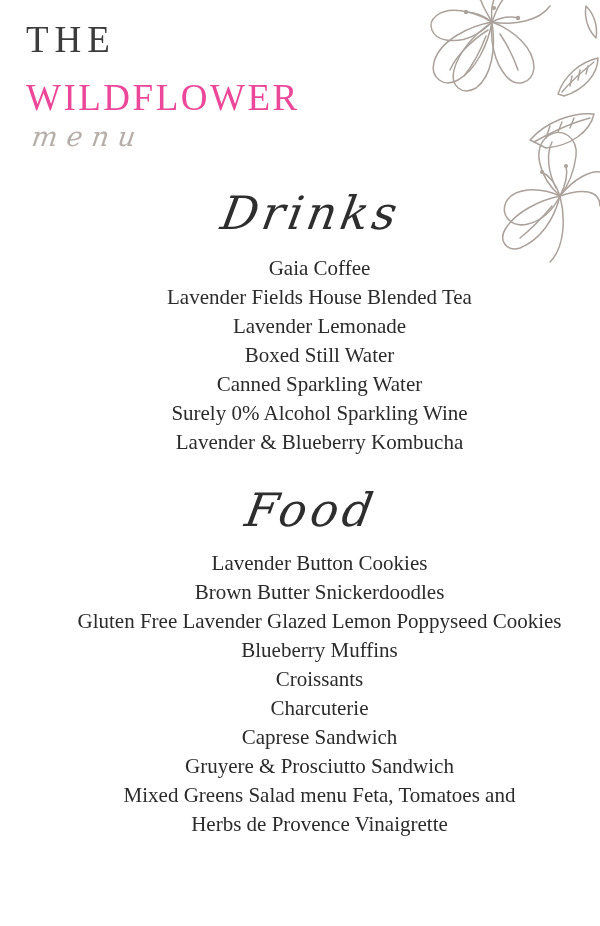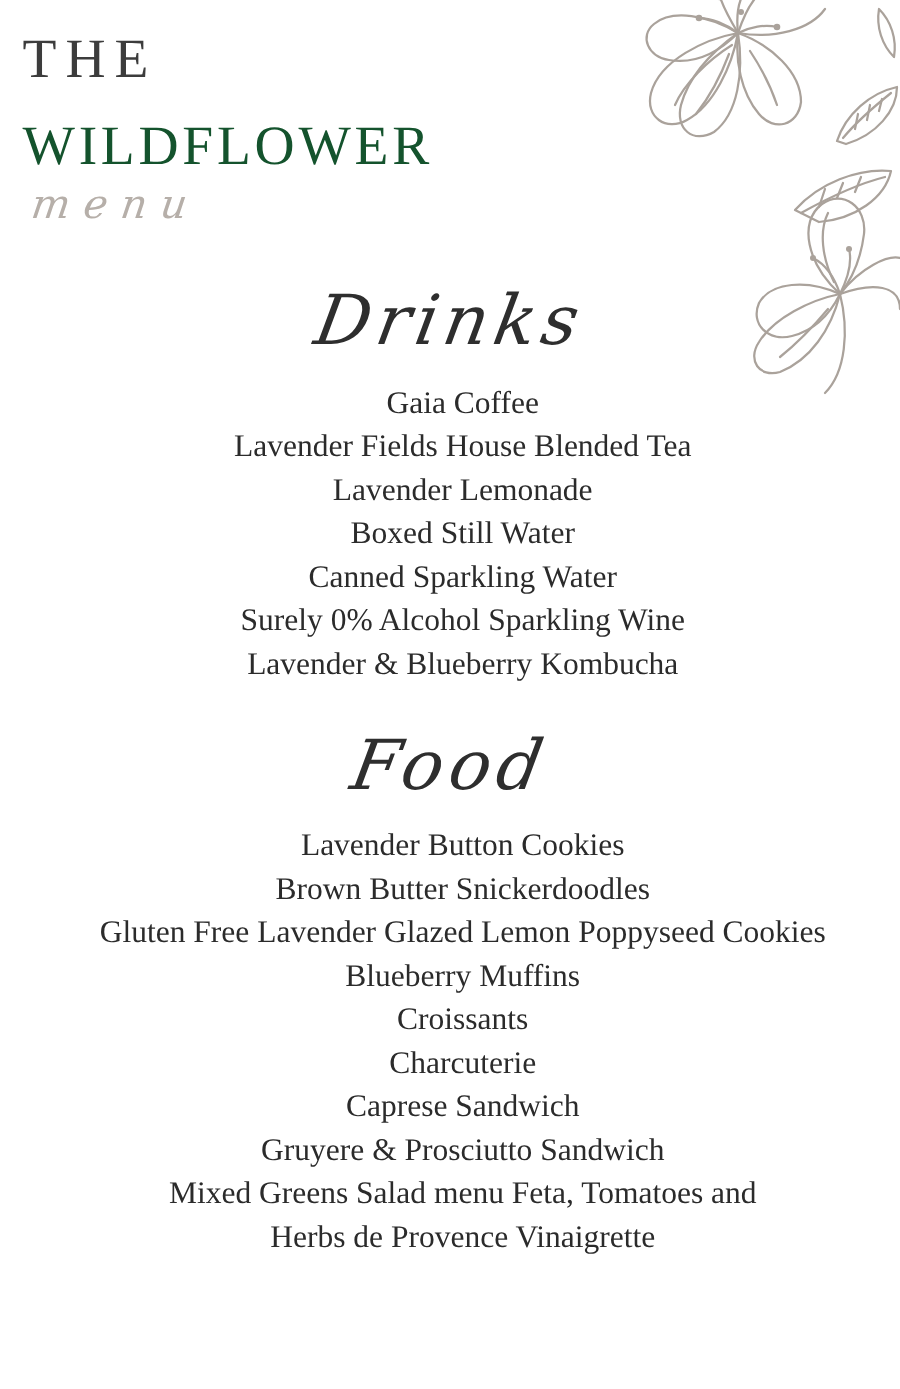--- a/index.html
+++ b/index.html
@@ -3,31 +3,31 @@
 <meta charset="utf-8">
 <style>
   html, body { margin: 0; padding: 0; }
   body {
     width: 600px; height: 926px;
     background: #ffffff;
     font-family: "Liberation Serif", serif;
     overflow: hidden;
     position: relative;
   }
-  .page { position: absolute; inset: 0; background: #ffffff; }
+  .page { position: absolute; inset: 0; background: #ffffff; margin-left: 11px; }
 
   
   .brand { position: absolute; top: 20px; left: 15px; color: #3c3c3c; }
   .brand-the {
     font-size: 37px; letter-spacing: 6px; line-height: 1.1;
     color: #3c3c3c;
   }
   .brand-name {
     font-size: 37px; letter-spacing: 2.5px; line-height: 1.1;
-    margin-top: 17px; color: #14532d;
+    margin-top: 17px; color: #ec4899;
   }
   .brand-menu {
     font-family: "DejaVu Serif", serif;
     font-style: italic;
     font-size: 27px; letter-spacing: 9px;
     color: #b6afa9;
     margin-top: 3px; margin-left: 4px;
     transform: skewX(-8deg); transform-origin: left bottom;
   }
 

